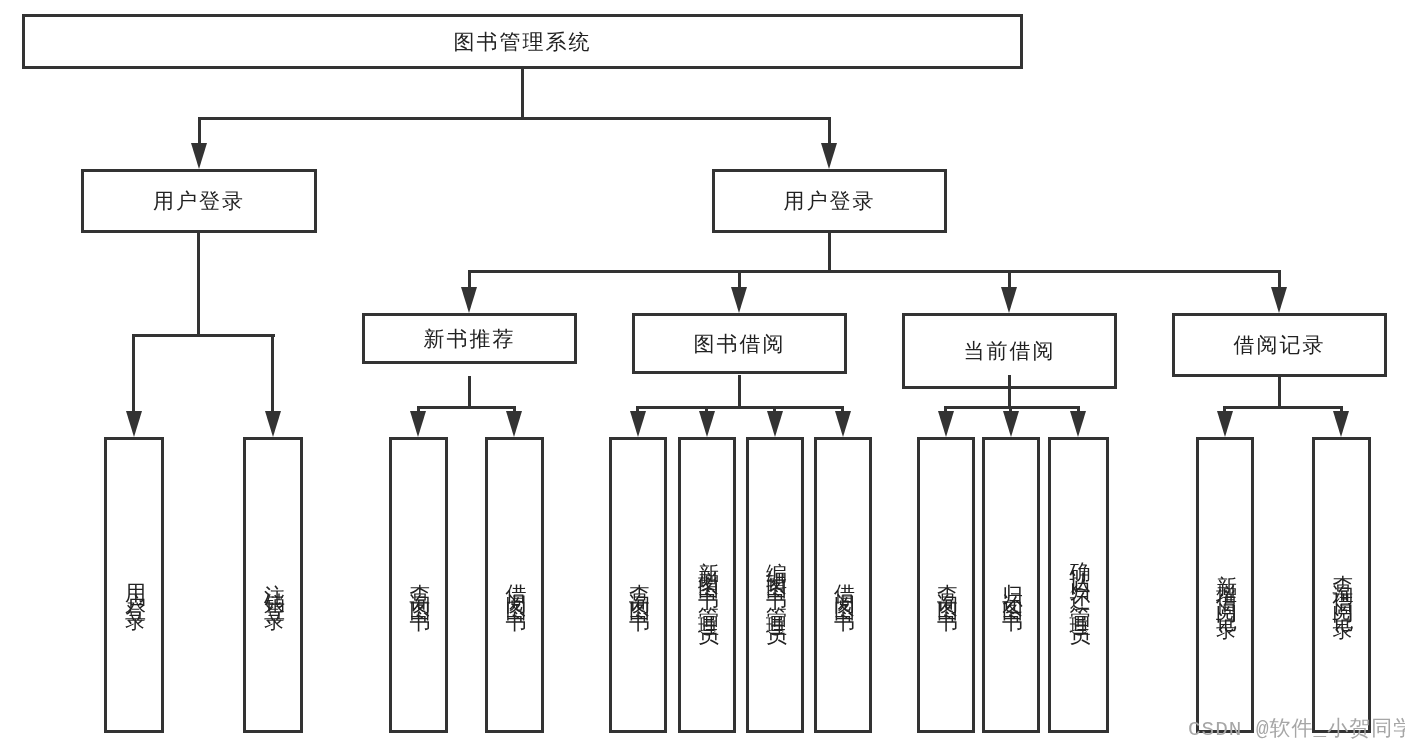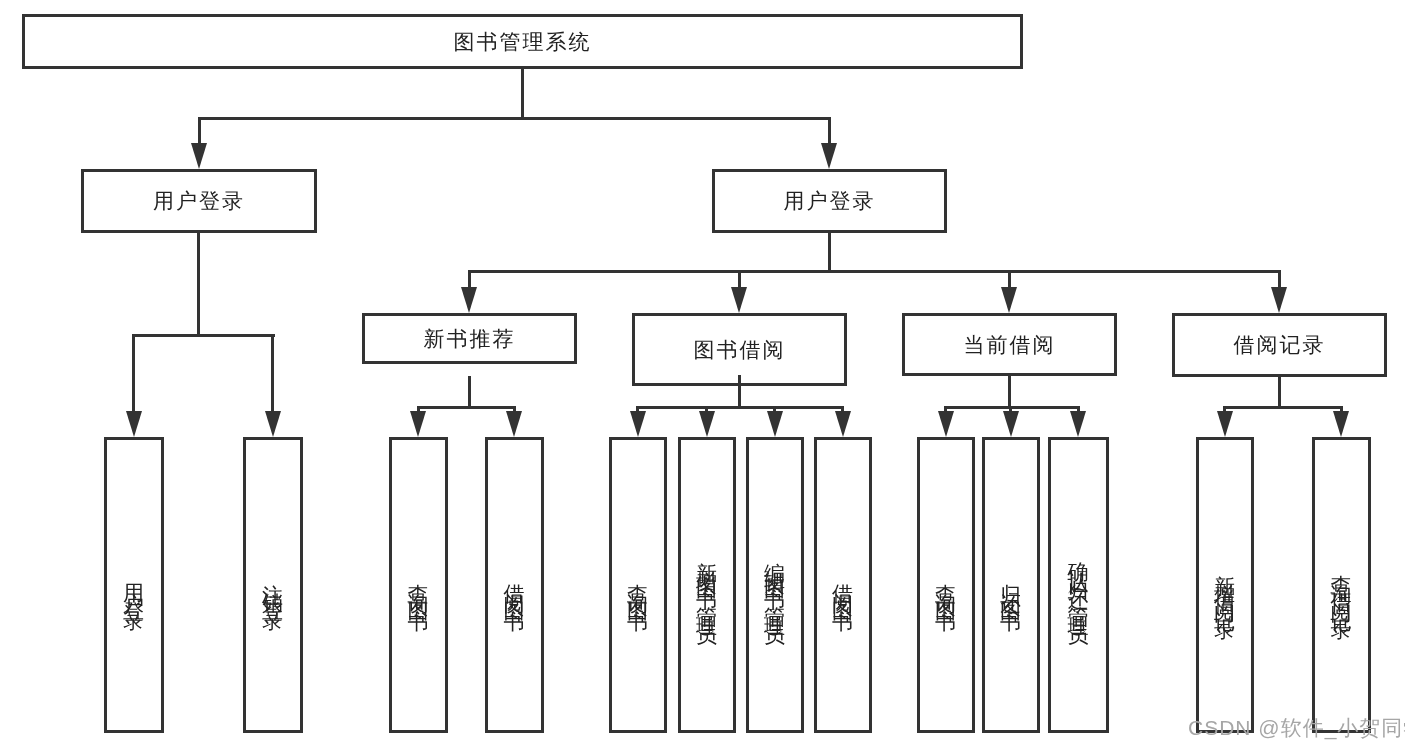--- a/index.html
+++ b/index.html
@@ -4,21 +4,21 @@
 <style>
   :root{
     --line:#333333;
     --text:#222222;
     --fill:#ffffff;
     --wm:#a6a6a6;
   }
   html,body{margin:0;padding:0;background:#fff;}
   #stage{
     position:relative;width:1405px;height:747px;background:var(--fill);
-    font-family:Liberation Sans, sans-serif;color:var(--text);
+    font-family:Liberation Mono, monospace;color:var(--text);
     overflow:hidden;
   }
   .box{
     position:absolute;box-sizing:border-box;background:var(--fill);
     border:3px solid var(--line);
     display:flex;align-items:center;justify-content:center;
   }
   .hlabel{font-size:21px;letter-spacing:2px;white-space:nowrap;}
   .vlabel span{
     writing-mode:vertical-rl;text-orientation:mixed;
@@ -73,24 +73,24 @@
   <div class="vl" style="left:738px;top:270px;height:20px"></div>
   <div class="arr" style="left:731px;top:287px"></div>
   <div class="vl" style="left:1008px;top:270px;height:20px"></div>
   <div class="arr" style="left:1001px;top:287px"></div>
   <div class="vl" style="left:1278px;top:270px;height:20px"></div>
   <div class="arr" style="left:1271px;top:287px"></div>
 
   <div class="box hlabel" style="left:362px;top:313px;width:215px;height:51px">
     <span>新书推荐</span>
   </div>
-  <div class="box hlabel" style="left:632px;top:313px;width:215px;height:73px">
+  <div class="box hlabel" style="left:632px;top:313px;width:215px;height:61px">
     <span>图书借阅</span>
   </div>
-  <div class="box hlabel" style="left:902px;top:313px;width:215px;height:63px">
+  <div class="box hlabel" style="left:902px;top:313px;width:215px;height:76px">
     <span>当前借阅</span>
   </div>
   <div class="box hlabel" style="left:1172px;top:313px;width:215px;height:64px">
     <span>借阅记录</span>
   </div>
 
   <div class="vl" style="left:468px;top:376px;height:32px"></div>
   <div class="hl" style="left:417px;top:406px;width:99px"></div>
   <div class="vl" style="left:417px;top:406px;height:10px"></div>
   <div class="arr" style="left:410px;top:411px"></div>

